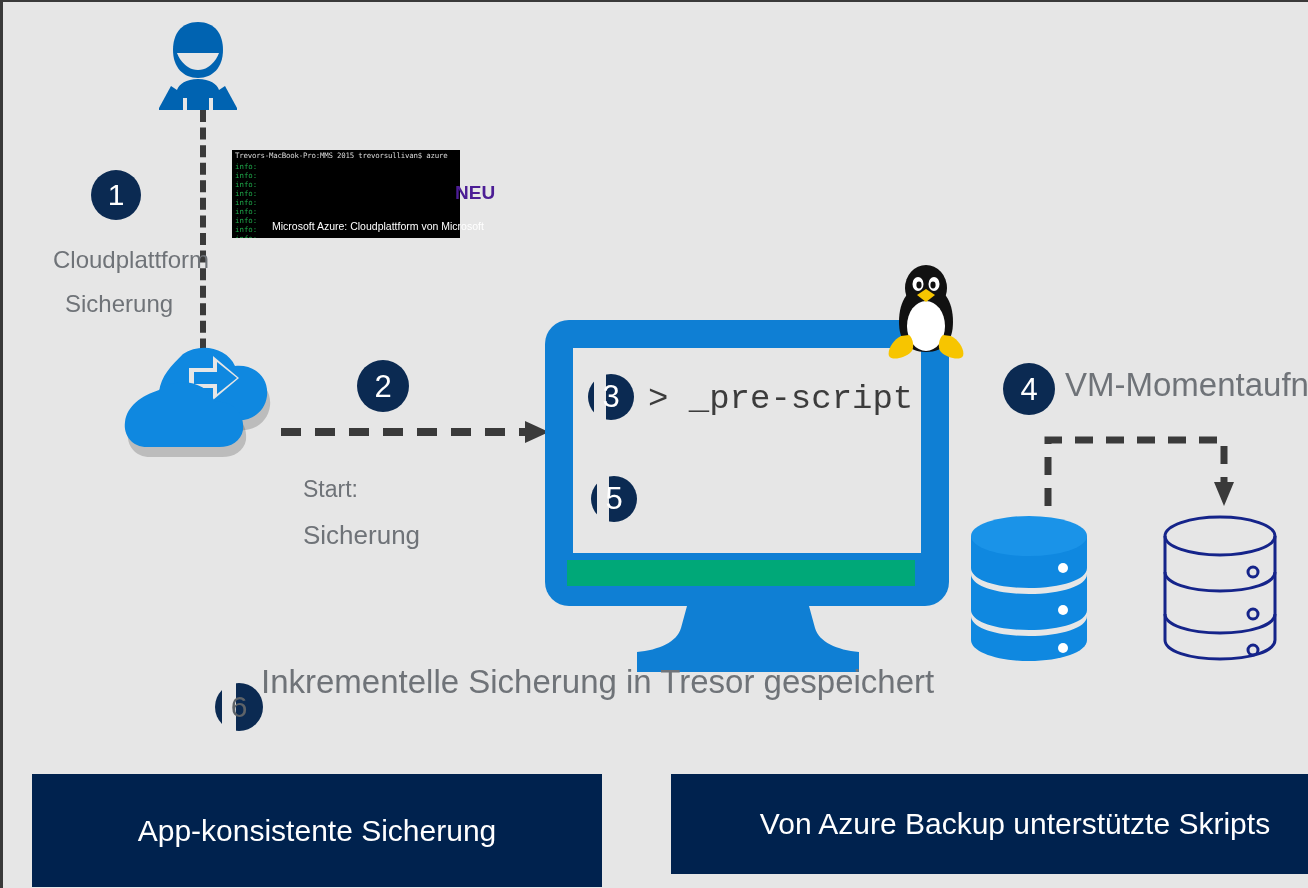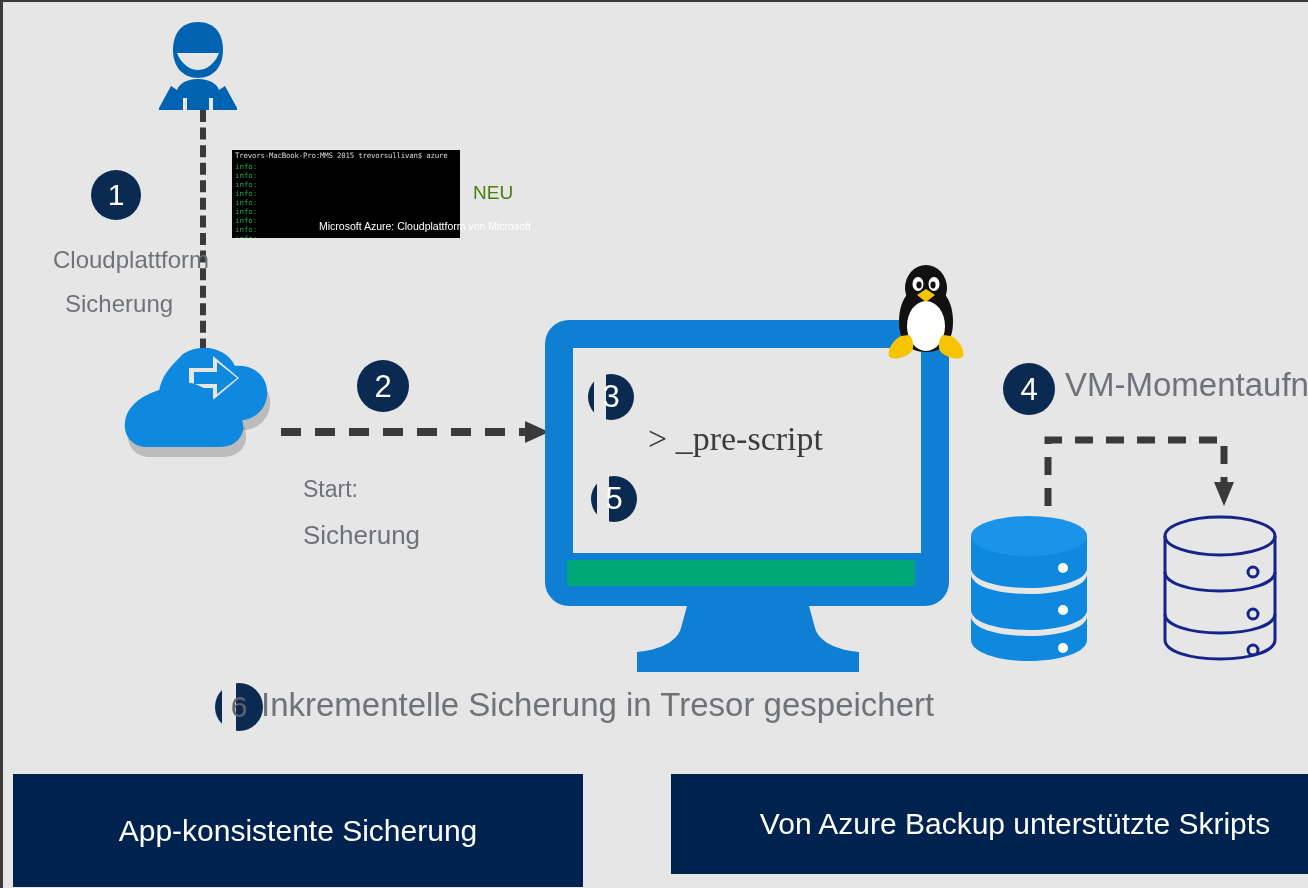--- a/index.html
+++ b/index.html
@@ -91,26 +91,26 @@
     color: #2fb8bf;
     white-space: pre;
   }
   .term-caption {
     position: absolute;
     left: 40px; top: 70px;
     color: #ffffff;
     font-family: "Liberation Sans", sans-serif;
     font-size: 10.5px;
     white-space: nowrap;
-    margin-left: 47px;
   }
   #neu-label {
-    left: 470px; top: 180px;
-    color: #4d7c0f;
+    left: 452px; top: 180px;
+    color: #4c1d95;
     font-size: 19px;
+    font-weight: bold;
   }
 
   
   #badge-1 { left: 88px; top: 168px; width: 50px; height: 50px; font-size: 30px; }
   #label-konfig { left: 50px; top: 244px; font-size: 24px; }
   #label-sicherung1 { left: 62px; top: 288px; font-size: 24px; }
 
   
   #cloud { left: 118px; top: 338px; width: 170px; height: 118px; }
 
@@ -123,24 +123,23 @@
   
   #monitor { left: 540px; top: 318px; width: 410px; height: 352px; }
   #screen-area {
     left: 570px; top: 346px;
     width: 348px; height: 205px;
     background: #e6e6e6;
   }
   .script-line {
     position: absolute;
     color: #3c3c3c;
-    font-family: Liberation Serif, serif;
+    font-family: Liberation Mono, monospace;
     font-size: 34px;
     white-space: nowrap;
-    margin-top: 40px;
   }
   #script-pre { left: 645px; top: 378px; }
   #script-post { left: 645px; top: 480px; }
 
   
   .badge-clipped {
     position: absolute;
     width: 46px; height: 46px;
     border-radius: 50%;
     background: #0b2a52;
@@ -182,37 +181,37 @@
   }
   #badge-6::after {
     content: "";
     position: absolute;
     left: 7px; top: -1px;
     width: 14px; height: 50px;
     background: #e6e6e6;
   }
   #badge-6 > span { position: relative; z-index: 2; color: #5e6368; }
   #label-incremental {
-    left: 258px; top: 684px;
+    left: 258px; top: 661px;
     font-size: 33px;
   }
 
   
   .banner {
     position: absolute;
     background: #00224e;
     color: #ffffff;
     display: flex;
     align-items: center;
     justify-content: center;
     font-family: "Liberation Sans", sans-serif;
     font-size: 30px;
     white-space: nowrap;
   }
-  #banner-left { left: 10px; top: 772px; width: 570px; height: 113px; }
+  #banner-left { left: 29px; top: 772px; width: 570px; height: 113px; }
   #banner-right { left: 668px; top: 772px; width: 660px; height: 100px; }
   #banner-right > span { transform: translateX(14px); }
 </style>
 </head>
 <body>
 
 <div id="canvas">
 
   <div id="person" class="abs">
     <svg width="90" height="90" viewBox="0 0 90 90">

